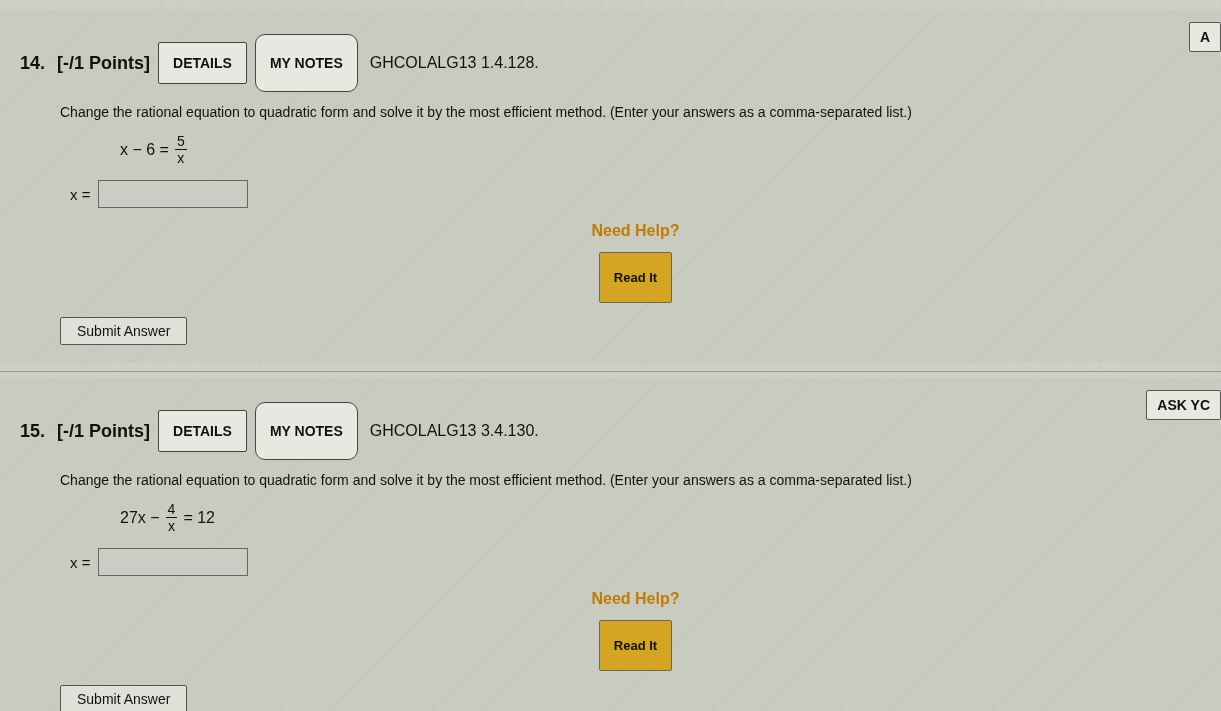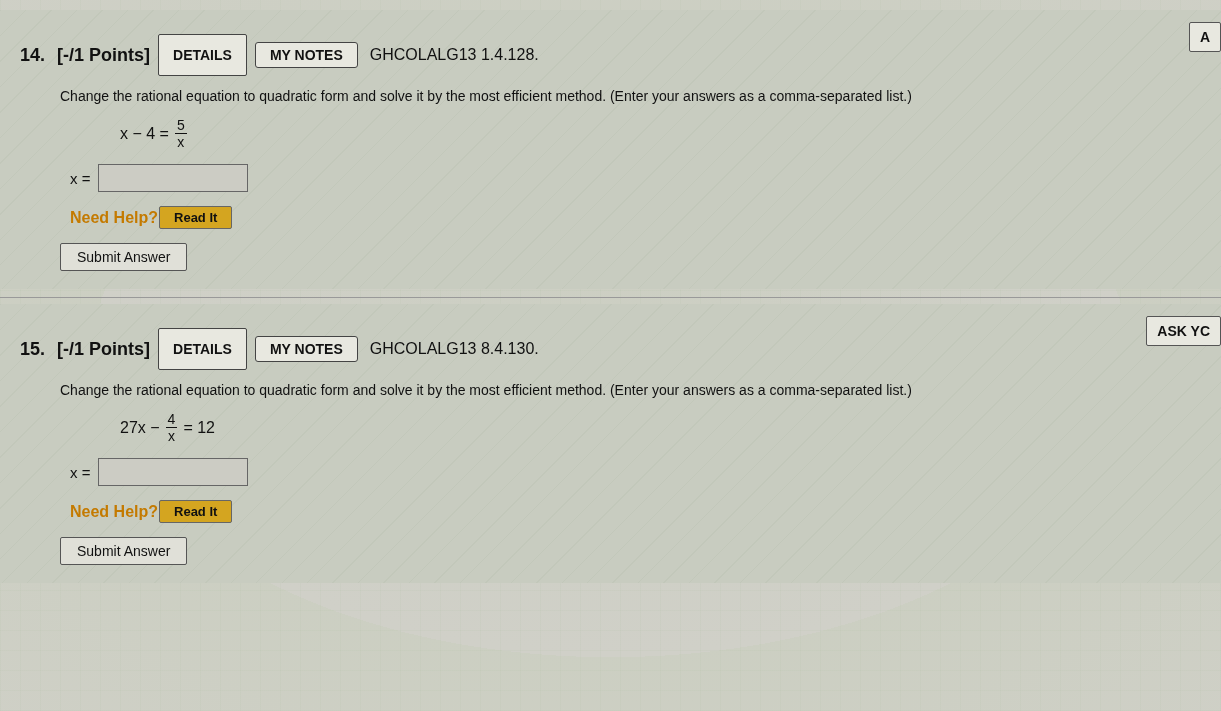--- a/index.html
+++ b/index.html
@@ -78,25 +78,25 @@
       padding: 12px 14px;
       font-size: 14px;
       font-weight: bold;
       cursor: pointer;
       border-radius: 2px;
       color: #111;
     }
     .btn-my-notes {
       border: 1.5px solid #444;
       background: #e8e8e0;
-      padding: 4px 14px;
-      font-size: 14px;
-      font-weight: bold;
-      cursor: pointer;
-      border-radius: 3px;
+      padding: 20px 14px;
+      font-size: 14px;
+      font-weight: bold;
+      cursor: pointer;
+      border-radius: 10px;
       color: #111;
     }
     .problem-code {
       font-size: 16px;
       font-weight: normal;
       color: #111;
       margin-left: 4px;
     }
     .corner-btn {
       position: absolute;
@@ -164,33 +164,34 @@
       background: #ccccc4;
       width: 150px;
       height: 28px;
       font-size: 14px;
       padding: 2px 6px;
       color: #111;
     }
     .need-help-row {
       display: flex;
       align-items: center;
-      gap: 1px;
+      gap: 12px;
       margin-bottom: 14px;
       padding-left: 10px;
+      flex-direction: column;
     }
     .need-help-label {
       font-size: 16px;
       font-weight: bold;
       color: #c47a00;
     }
     .btn-read-it {
       border: 1.5px solid #666;
       background: #d4a520;
-      padding: 3px 14px;
+      padding: 17px 14px;
       font-size: 13px;
       font-weight: bold;
       cursor: pointer;
       border-radius: 2px;
       color: #111;
     }
     .btn-submit {
       border: 1.5px solid #555;
       background: #e0e0d8;
       padding: 5px 16px;
@@ -218,21 +219,21 @@
       <button class="btn-details">DETAILS</button>
       <button class="btn-my-notes">MY NOTES</button>
       <span class="problem-code">GHCOLALG13 1.4.128.</span>
       <button class="corner-btn">A</button>
     </div>
 
     <div class="question-body">
       <p class="instruction-text">Change the rational equation to quadratic form and solve it by the most efficient method. (Enter your answers as a comma-separated list.)</p>
 
       <div class="math-equation">
-        <span>x − 4 =</span>
+        <span>x − 6 =</span>
         <span class="fraction">
           <span class="numerator">5</span>
           <span class="denominator">x</span>
         </span>
       </div>
 
       <div class="answer-row">
         <span class="x-equals">x =</span>
         <input class="answer-input" type="text" style="">
       </div>
@@ -247,21 +248,21 @@
   </div>
 
   <hr class="divider">
 
   <div class="question-block">
     <div class="question-header">
       <span class="question-number">15.</span>
       <span class="points-label">[-/1 Points]</span>
       <button class="btn-details">DETAILS</button>
       <button class="btn-my-notes">MY NOTES</button>
-      <span class="problem-code">GHCOLALG13 8.4.130.</span>
+      <span class="problem-code">GHCOLALG13 3.4.130.</span>
       <button class="corner-btn">ASK YC</button>
     </div>
 
     <div class="question-body">
       <p class="instruction-text">Change the rational equation to quadratic form and solve it by the most efficient method. (Enter your answers as a comma-separated list.)</p>
 
       <div class="math-equation">
         <span>27x −</span>
         <span class="fraction">
           <span class="numerator">4</span>

